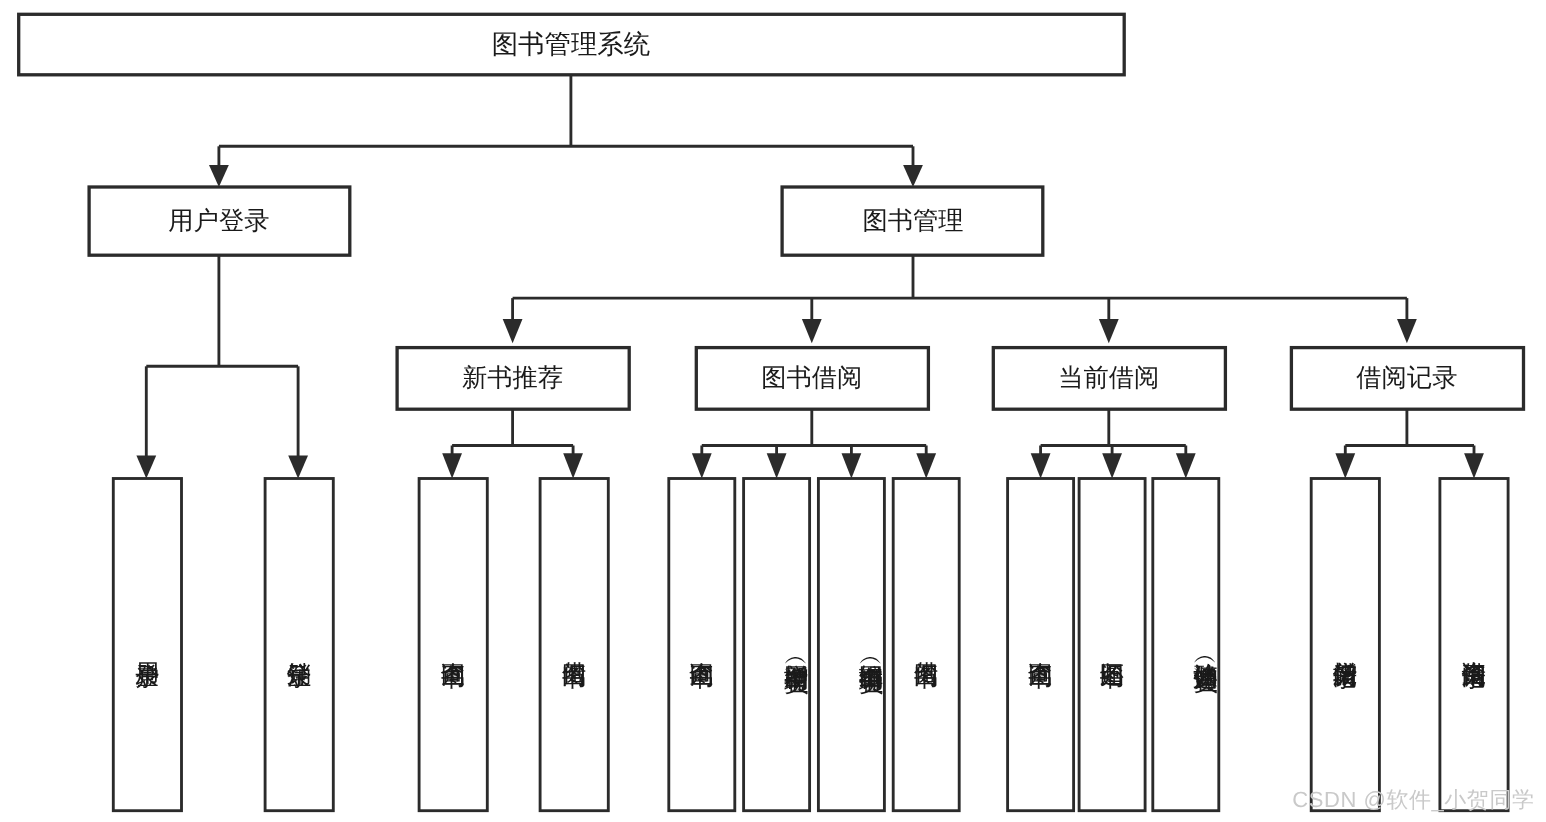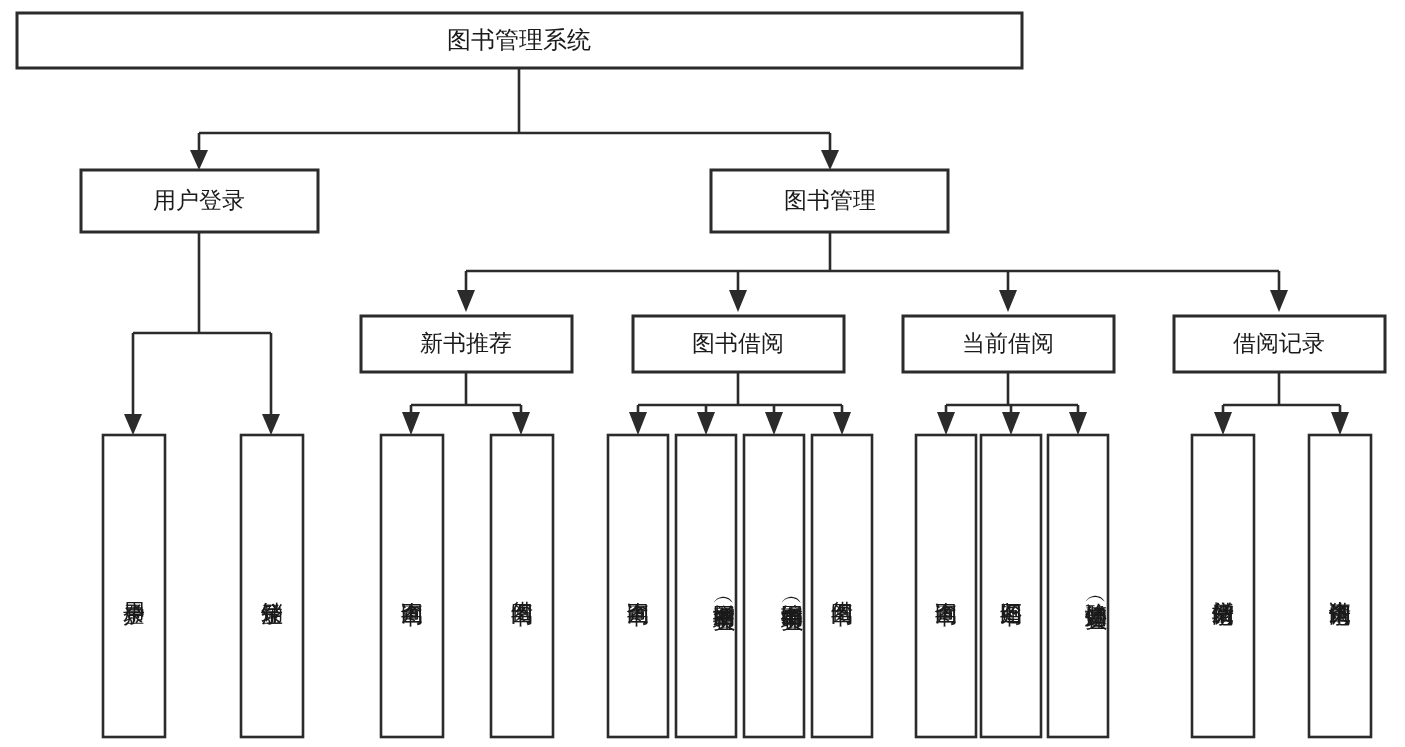--- a/index.html
+++ b/index.html
@@ -224,14 +224,15 @@
   <div class="vlabel" style="left:744px; top:435px; width:60px; height:302px; align-items:flex-start; padding-top:8px; box-sizing:border-box;">编辑图书（管理员）</div>
   <div class="vlabel" style="left:812px; top:435px; width:60px; height:302px;">借阅图书</div>
 
   <div class="vlabel" style="left:916px; top:435px; width:60px; height:302px;">查询图书</div>
   <div class="vlabel" style="left:981px; top:435px; width:60px; height:302px;">归还图书</div>
   <div class="vlabel" style="left:1048px; top:435px; width:60px; height:302px; align-items:flex-start; padding-top:6px; box-sizing:border-box;">确认归还（管理员）</div>
 
   <div class="vlabel" style="left:1192px; top:435px; width:62px; height:302px;">新增借阅记录</div>
   <div class="vlabel" style="left:1309px; top:435px; width:62px; height:302px;">查询借阅记录</div>
 
+  <div class="watermark">CSDN @软件_小贺同学</div>
 
 </div>
 
 </body></html>

